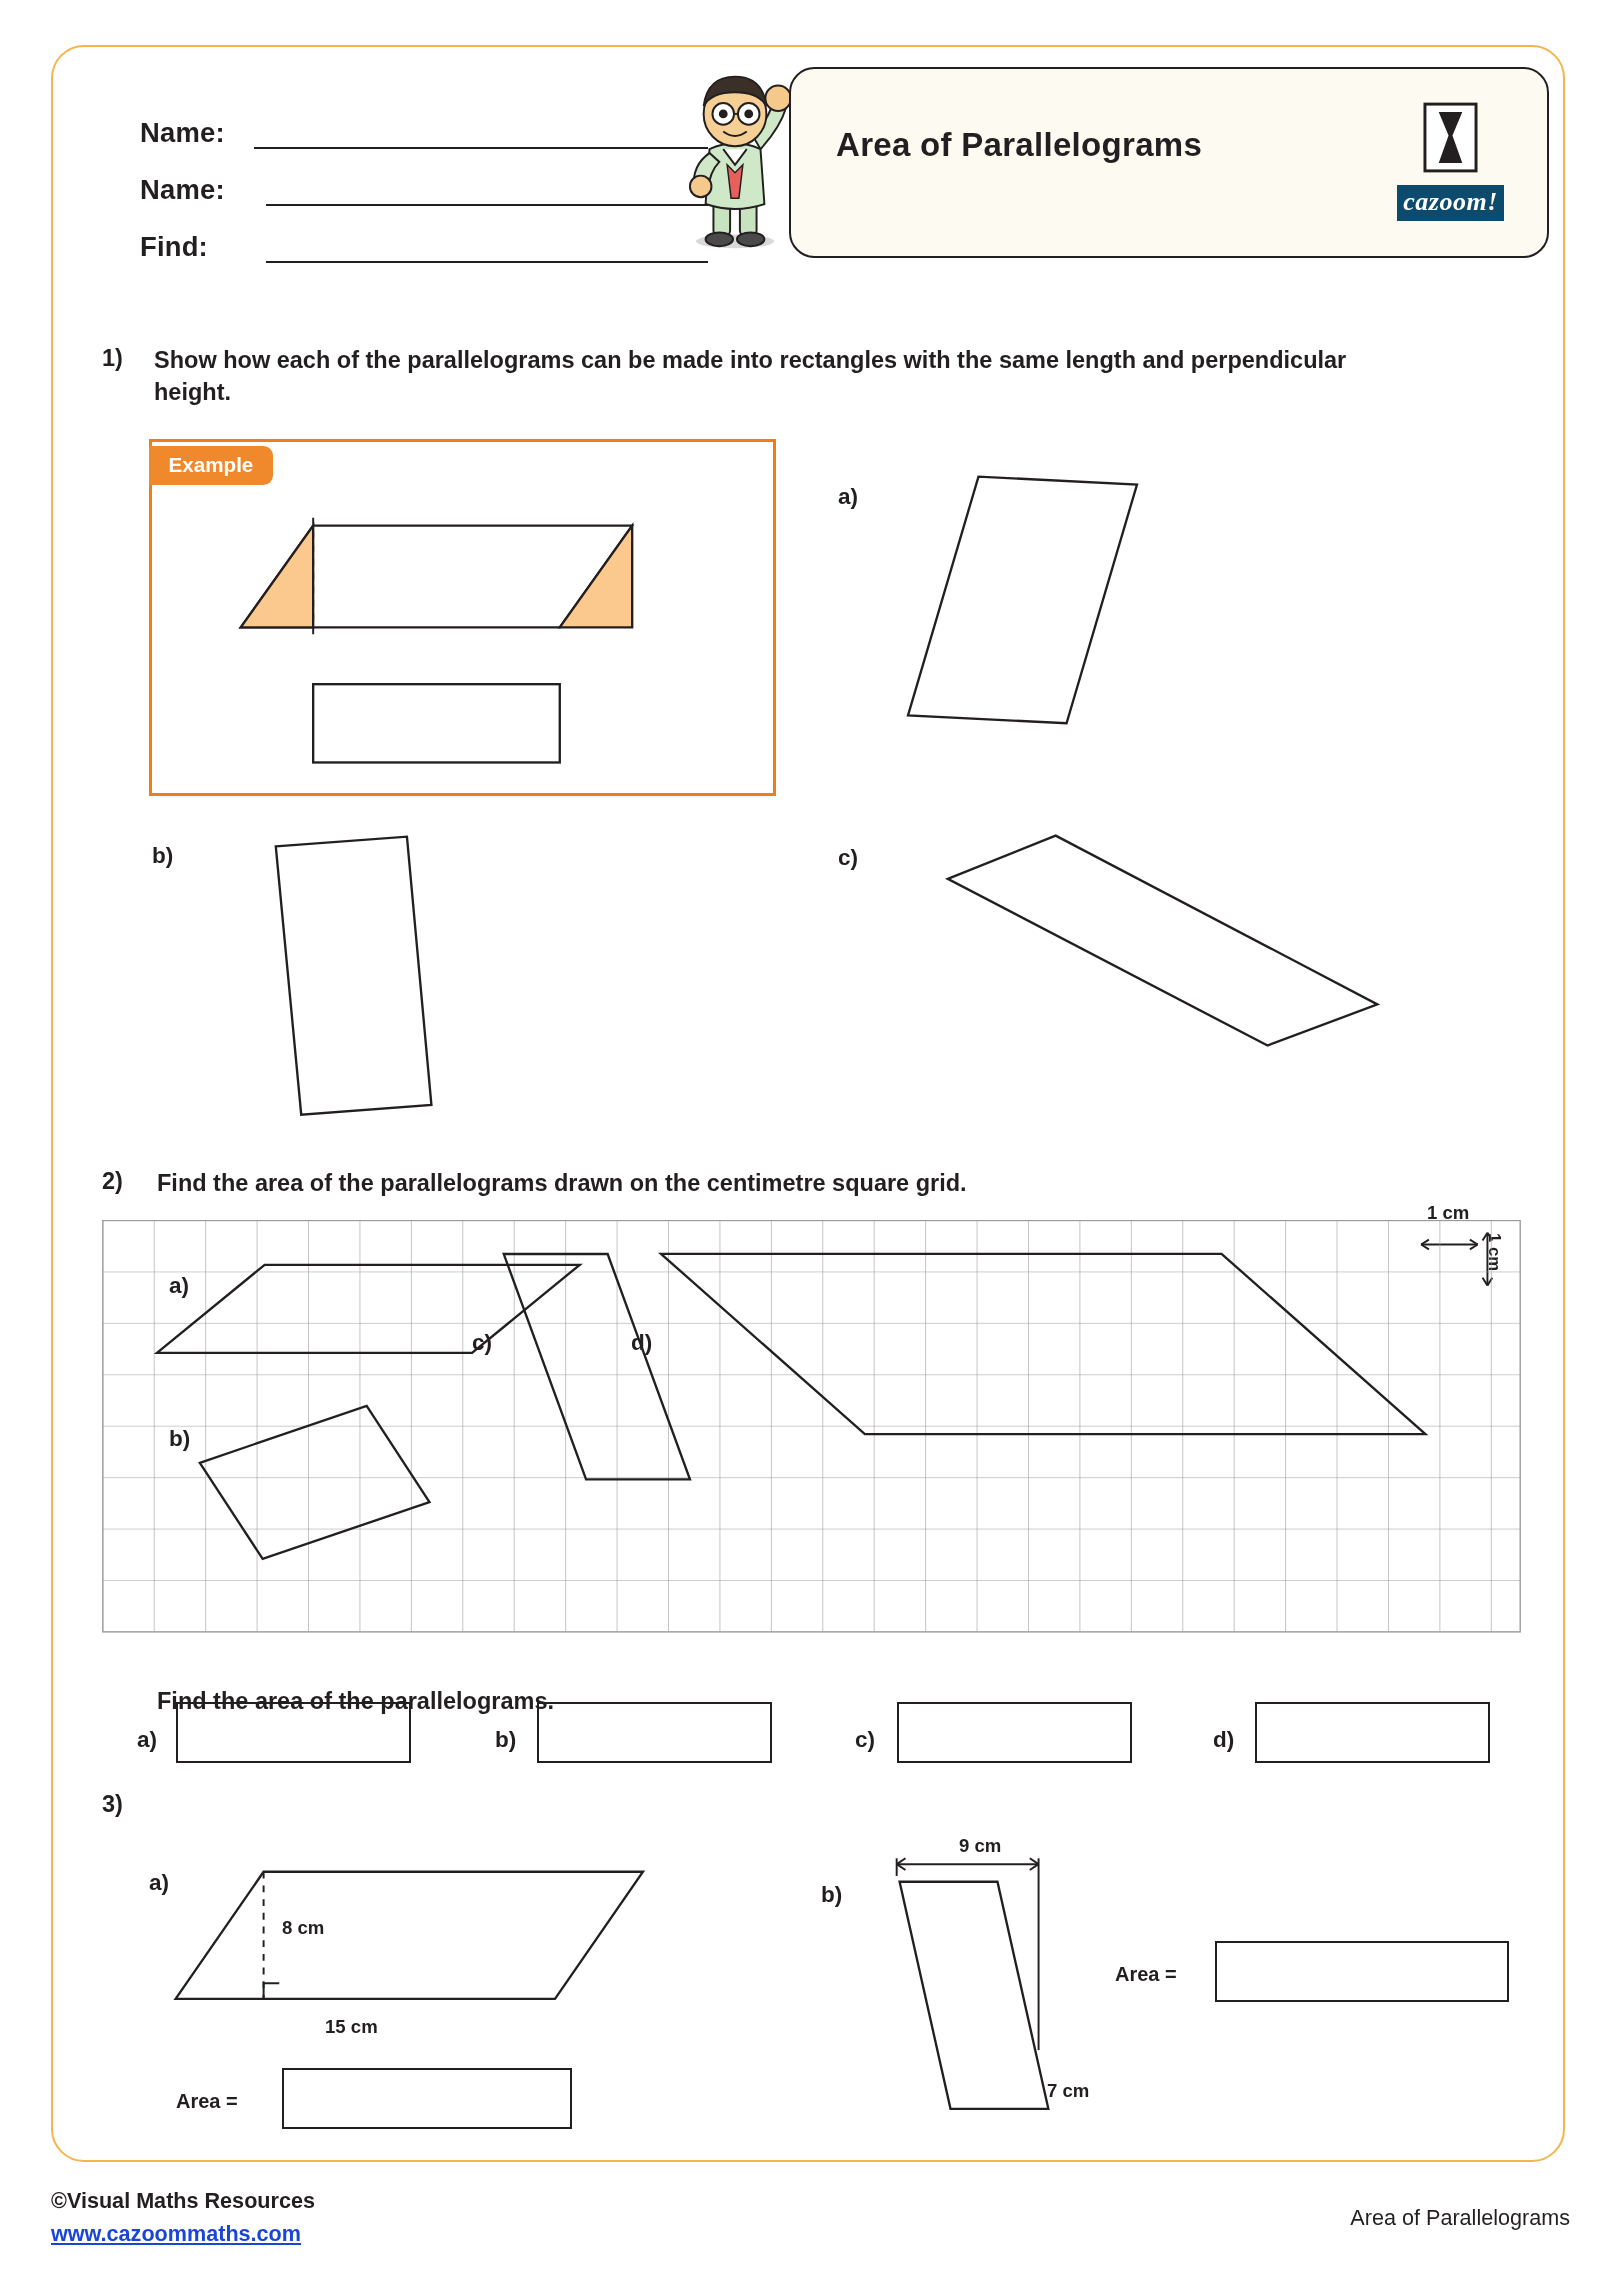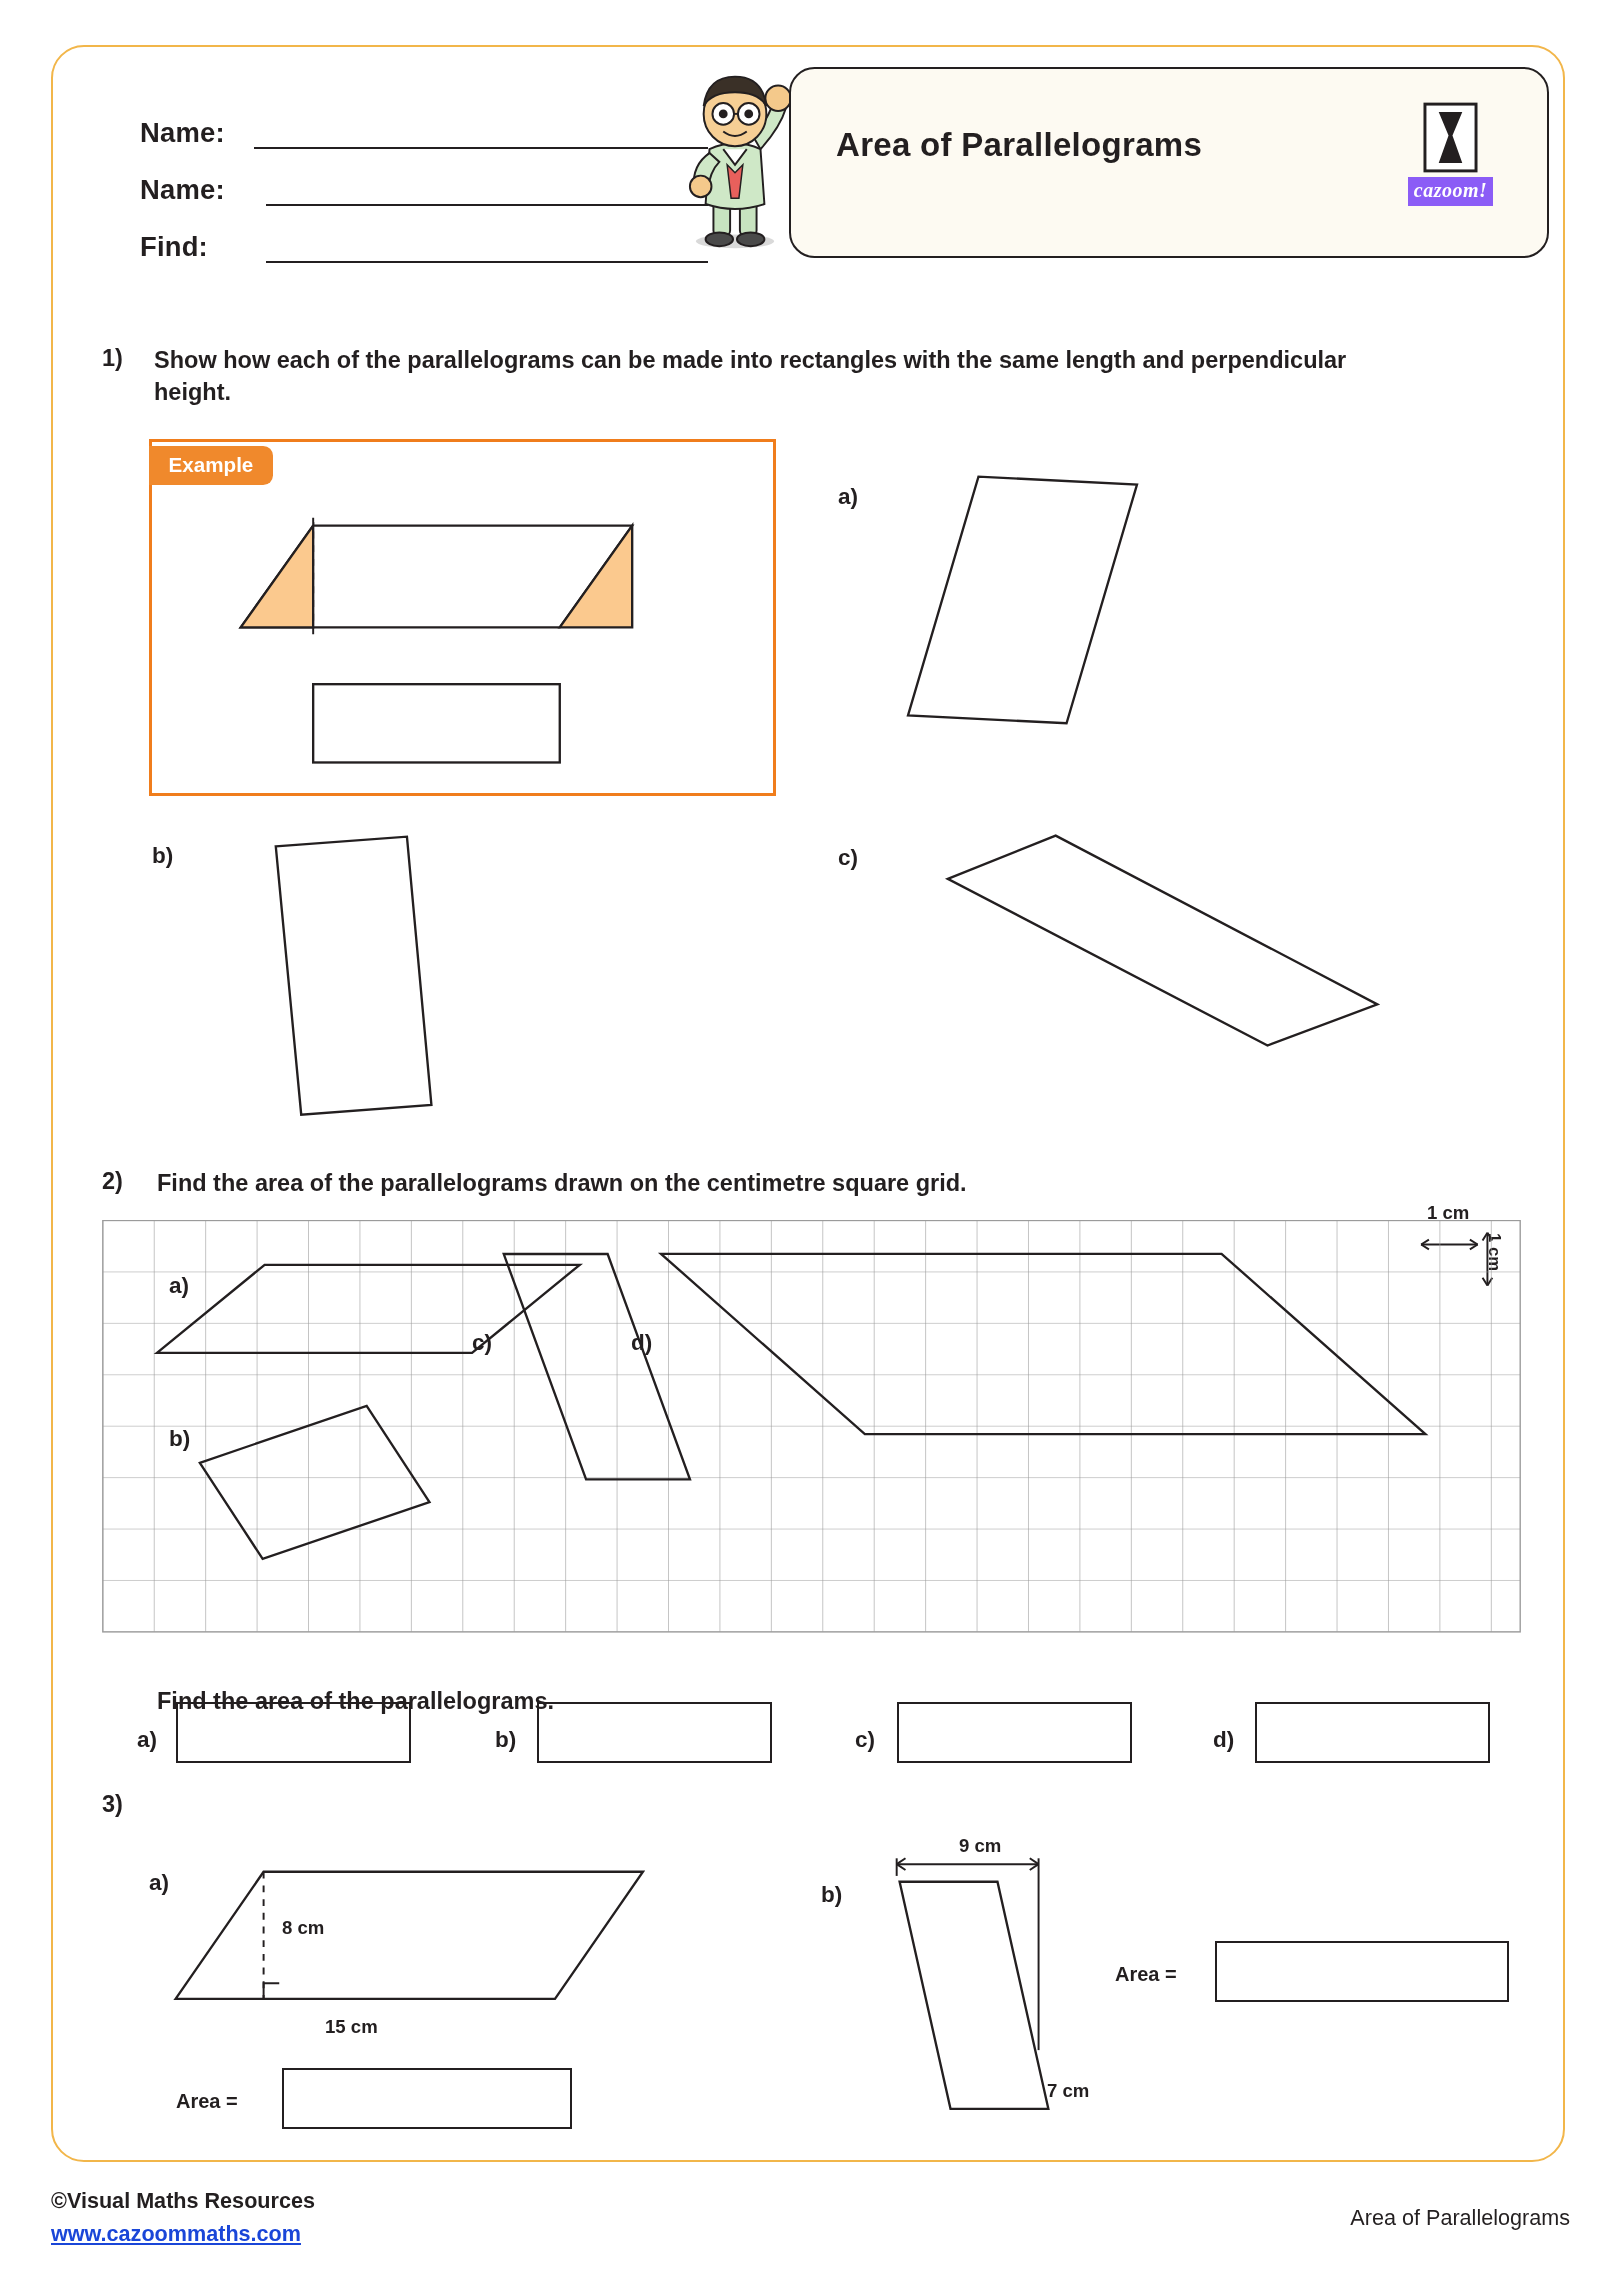--- a/index.html
+++ b/index.html
@@ -90,30 +90,30 @@
     text-align: center;
   }
   .logo .hourglass {
     width: 55px;
     height: 71px;
     margin: 2px auto 0;
     position: relative;
   }
   .logo .hourglass svg { display:block; }
   .logo .word {
-    background: #8b5cf6;
+    background: #0c4a6e;
     color: #ffffff;
-    font-size: 20px;
+    font-size: 26px;
     font-weight: bold;
     font-style: italic;
     font-family: "Liberation Serif", serif;
     padding: 2px 5.9px 3.9px;
     letter-spacing: 0.5px;
     display: inline-block;
-    margin-top: 4px;
+    margin-top: 12px;
   }
 
   
   .mascot {
     position: absolute;
     left: 676px;
     top: 59px;
     width: 118px;
     height: 196px;
   }

